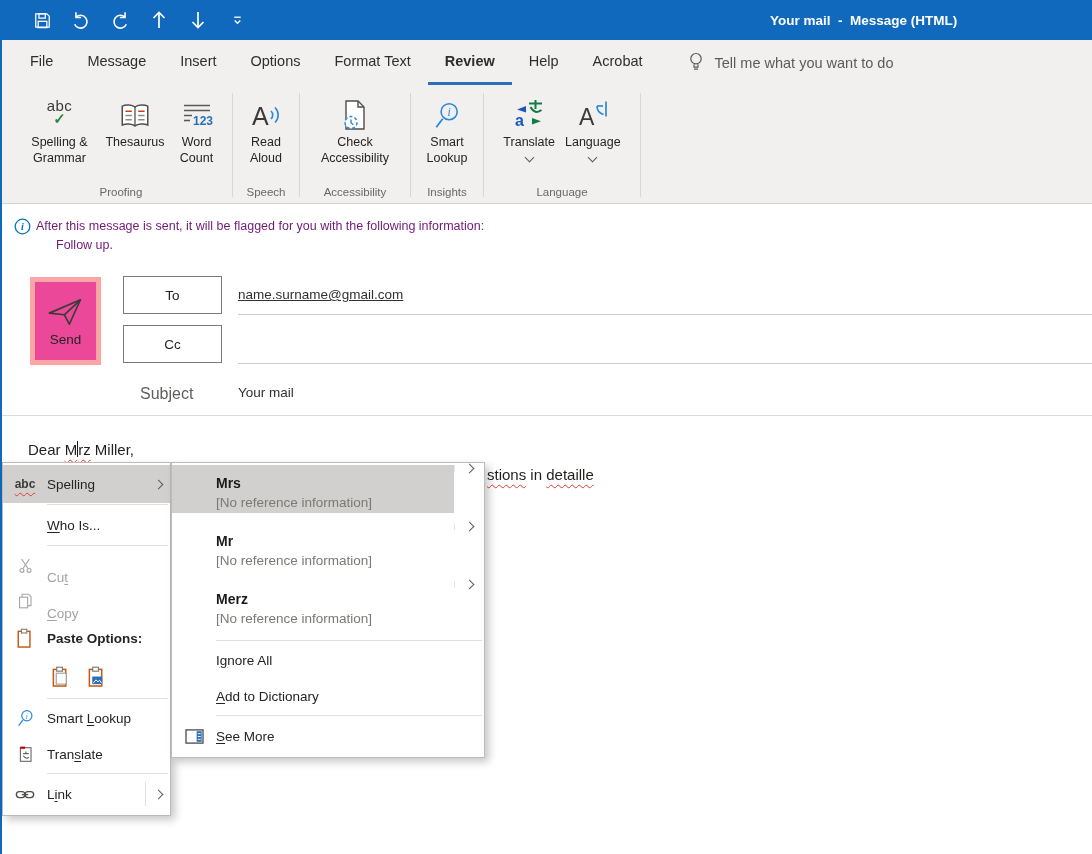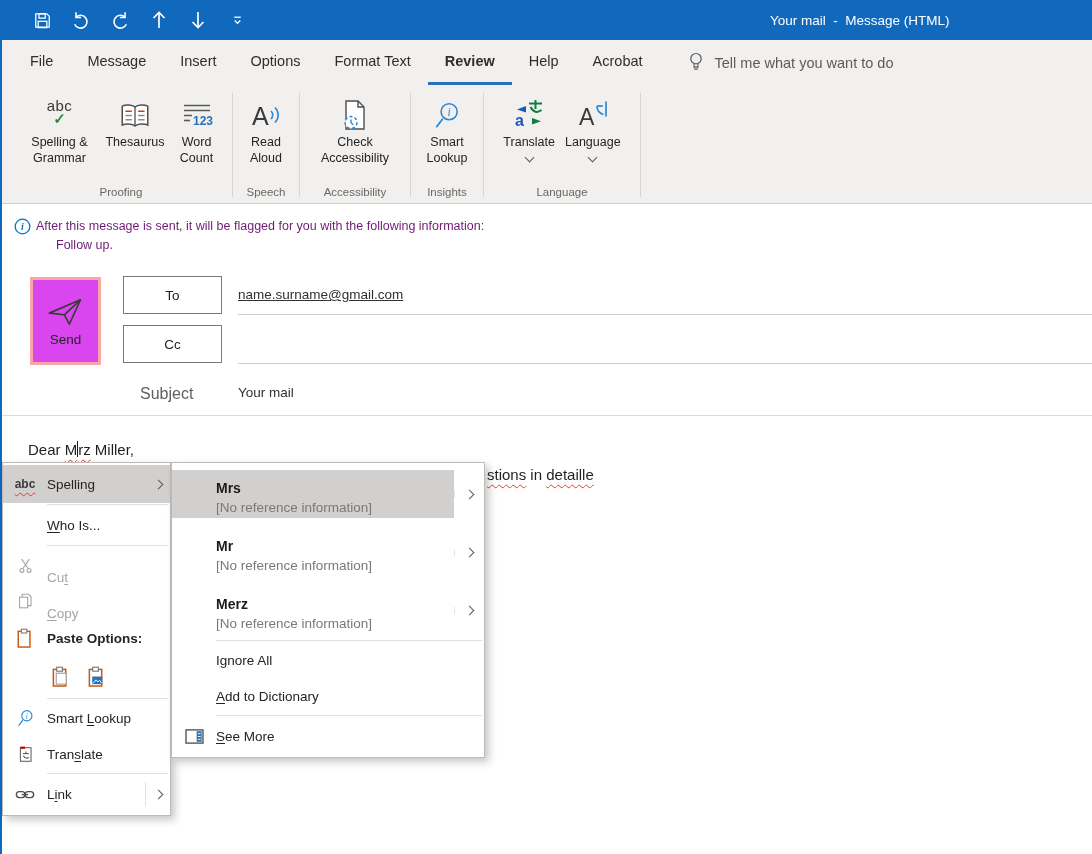--- a/index.html
+++ b/index.html
@@ -2,21 +2,21 @@
 <html><head>
 <meta charset="utf-8">
 <style>
   * { margin:0; padding:0; box-sizing:border-box; }
   html,body { width:1092px; height:854px; overflow:hidden; }
   body { font-family:"Liberation Sans", sans-serif; background:#fff; color:#252423; }
   .app { position:relative; width:1092px; height:854px; background:#fff; }
 
   
   .titlebar { position:absolute; top:0; left:0; right:0; height:40px; background:#1169be;
-              display:flex; align-items:center; padding-left:30px; }
+              display:flex; align-items:center; padding-left:30px;font-weight:bold; }
   .qat { display:flex; align-items:center; gap:15px; }
   .qbtn { width:24px; height:26px; display:flex; align-items:center; justify-content:center; cursor:default; }
   .qbtn svg { display:block; }
   .win-title { position:absolute; left:770px; top:0; height:40px; display:flex; align-items:center;
                color:#fff; font-size:13.5px; white-space:pre; }
 
   
   .tabrow { position:absolute; top:40px; left:2px; right:0; height:45px; background:#f1f0ee;
             display:flex; align-items:stretch; padding-left:11px; }
   .tab { display:flex; align-items:center; padding:0 17px; font-size:14.5px; color:#2f2e2d;
@@ -41,22 +41,22 @@
   .chv { display:inline-block; width:7px; height:7px; border-right:1.5px solid #5b5a58; border-bottom:1.5px solid #5b5a58; }
   .chv.down { transform:rotate(45deg); margin-top:4px; }
   .chv.right { transform:rotate(-45deg); }
 
   
   .infobar { position:absolute; top:205px; left:2px; right:0; display:flex; padding:12px 0 0 12px; gap:5px; }
   .ib-text { font-size:12.5px; color:#701a75; line-height:1.55; }
   .ib-line2 { margin-left:20px; }
 
   
-  .send-btn { position:absolute; left:30px; top:277px; width:71px; height:88px; background:#d946ef;
-              border:3px solid #fca5a5; display:flex; flex-direction:column; align-items:center;
+  .send-btn { position:absolute; left:30px; top:277px; width:71px; height:88px; background:#ec4899;
+              border:5px solid #fca5a5; display:flex; flex-direction:column; align-items:center;
               justify-content:center; font-size:13.5px; color:#252423; cursor:default; }
   .field-btn { position:absolute; left:123px; width:99px; height:38px; background:#fff; border:1px solid #7c7a78;
                display:flex; align-items:center; justify-content:center; font-size:13.5px; color:#252423; cursor:default; }
   .to-btn { top:276px; } .cc-btn { top:325px; }
   .hline { position:absolute; right:0; height:1px; background:#cfcdcb; }
   .to-line { left:238px; top:314px; } .cc-line { left:238px; top:363px; }
   .to-value { position:absolute; left:238px; top:287px; font-size:13.5px; color:#323130;
               text-decoration:underline; cursor:pointer; }
   .subject-label { position:absolute; left:140px; top:385px; font-size:16px; color:#605e5c; }
   .subject-value { position:absolute; left:238px; top:385px; font-size:13.5px; color:#323130; }
@@ -82,21 +82,21 @@
   .mi-label u { text-underline-offset:2px; }
   .mi-label.disabled { color:#a6a4a2;margin-top:24px; }
   .mi-label.bold { font-weight:700; }
   .mi-end { margin-left:auto; display:flex; align-items:center; gap:9px; }
   .vdiv { width:1px; height:24px; background:#e2e0de; }
   .msep { height:1px; background:#e2e0de; margin:1px 2px 1px 44px; }
   .paste-row { height:40px; display:flex; align-items:center; gap:17px; padding-left:48px; }
   .pbtn { cursor:default; display:flex; align-items:center; }
   .abc-mi { font-size:12px; font-weight:600; color:#3b3a39; }
 
-  .srow { height:58px; display:flex; align-items:center; cursor:default; }
+  .srow { height:58px; display:flex; align-items:flex-start; cursor:default; }
   .smain { flex:1; padding:8px 0 0 44px; }
   .srow.hl .smain { background:#d2d0ce; }
   .sword { font-size:14px; font-weight:700; color:#1b1a19; line-height:1.45; }
   .sinfo { font-size:13.5px; color:#7b7975; line-height:1.45; }
   .sarrow { width:30px; display:flex; align-items:center; justify-content:center; border-left:1px solid #e6e4e2; }
 </style>
 </head>
 <body>
 
 <div class="app">

